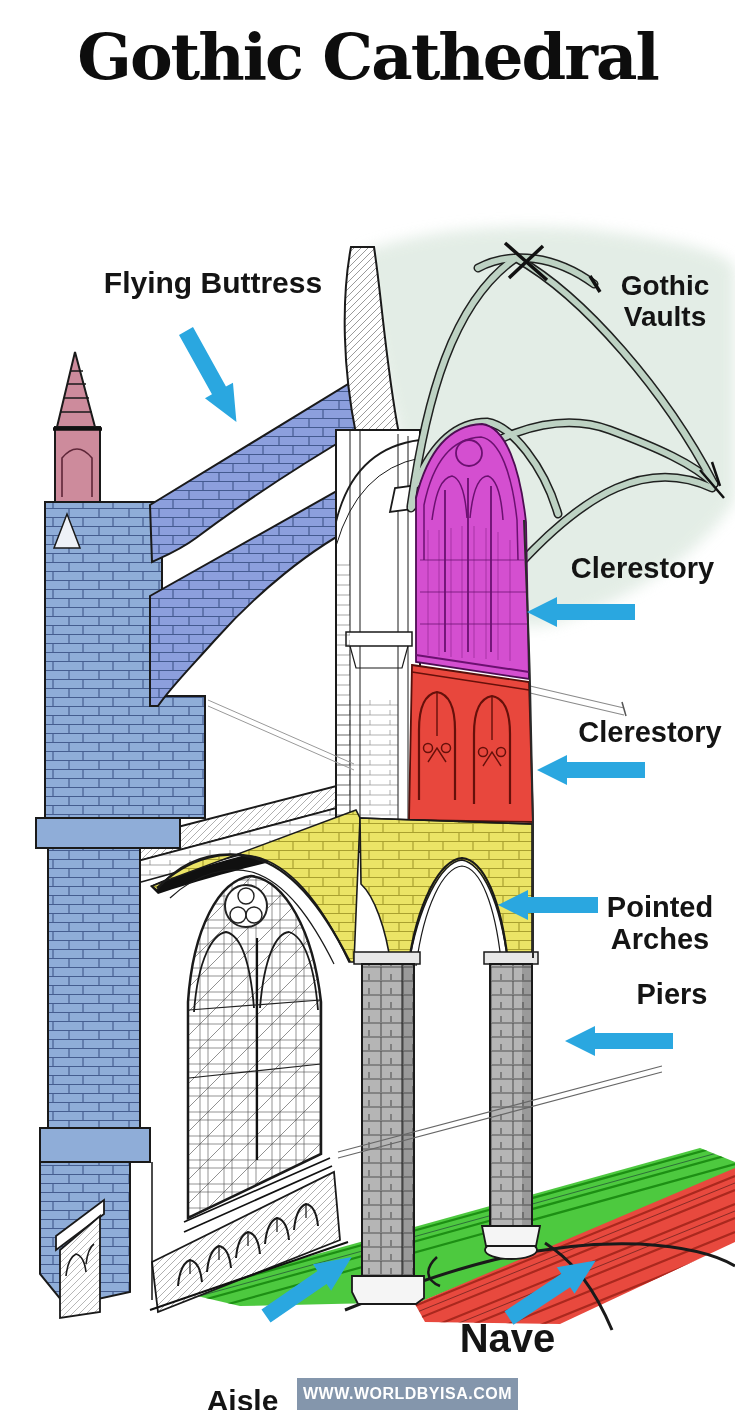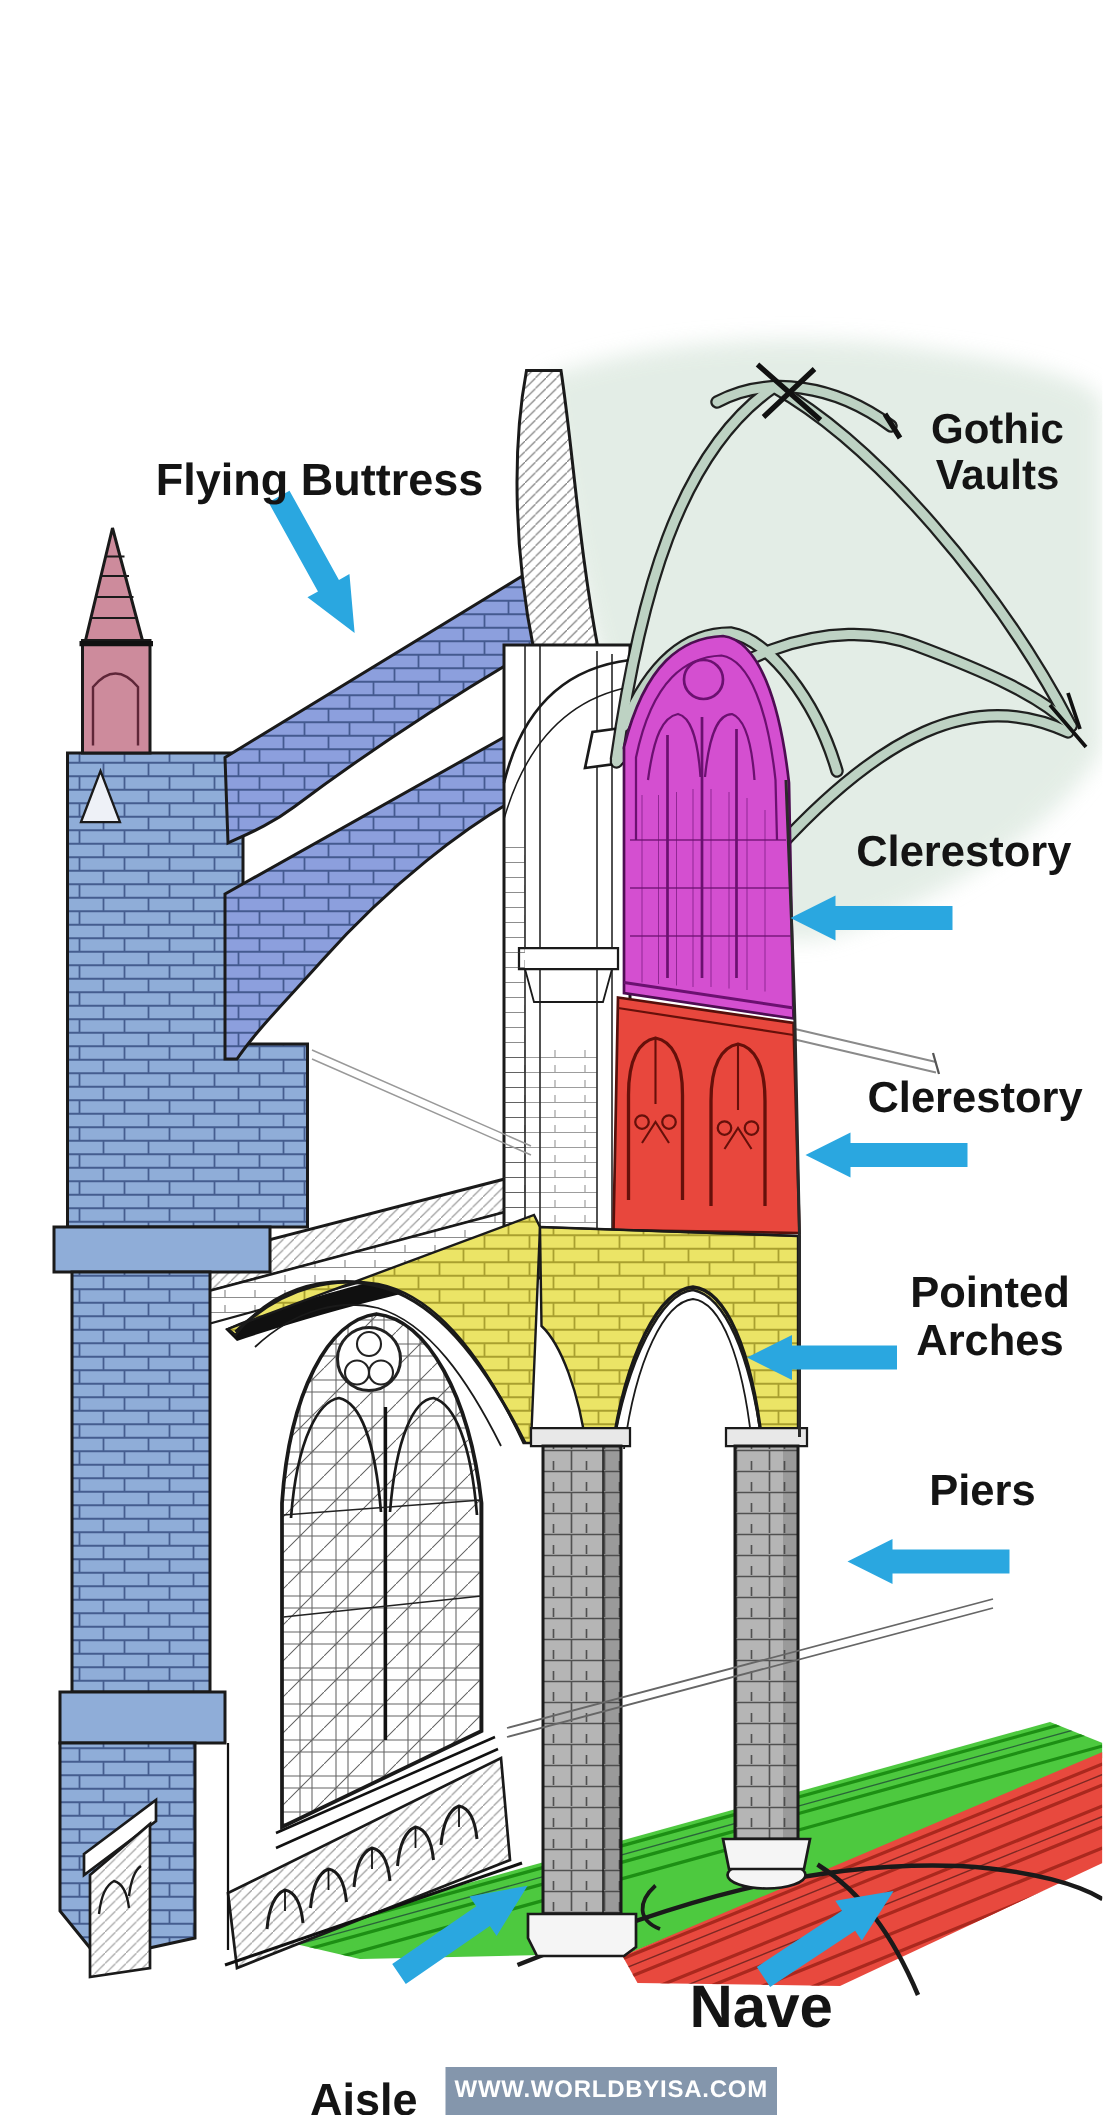--- a/index.html
+++ b/index.html
@@ -279,40 +279,41 @@
       <polygon points="0,0 30,-15 30,-8 108,-8 108,8 30,8 30,15" transform="translate(527,612)"></polygon>
       <polygon points="0,0 30,-15 30,-8 108,-8 108,8 30,8 30,15" transform="translate(537,770)"></polygon>
       <polygon points="0,0 30,-15 30,-8 100,-8 100,8 30,8 30,15" transform="translate(498,905)"></polygon>
       <polygon points="0,0 30,-15 30,-8 108,-8 108,8 30,8 30,15" transform="translate(565,1041)"></polygon>
       <polygon points="0,-8 68,-8 68,-16 104,0 68,16 68,8 0,8" transform="translate(266,1316) rotate(-34.5)"></polygon>
       <polygon points="0,-8 68,-8 68,-16 104,0 68,16 68,8 0,8" transform="translate(509,1318) rotate(-33.5)"></polygon>
     </g>
   </svg>
 
   <div class="title">
-  </div>
-
-  <div class="lbl" style="left:88px;top:266px;width:250px;font-size:30px;margin-top:38px;">
+    <div>Gothic Cathedral</div>
+  </div>
+
+  <div class="lbl" style="left:88px;top:266px;width:250px;font-size:30px;">
     <span>Flying Buttress</span>
   </div>
   <div class="lbl" style="left:595px;top:270px;width:140px;font-size:28px;line-height:31px;">
     <div>Gothic</div>
     <div>Vaults</div>
   </div>
   <div class="lbl" style="left:550px;top:552px;width:185px;">
     <span>Clerestory</span>
   </div>
   <div class="lbl" style="left:565px;top:716px;width:170px;">
     <span>Clerestory</span>
   </div>
-  <div class="lbl" style="left:585px;top:846px;width:150px;line-height:32px;">
+  <div class="lbl" style="left:585px;top:891px;width:150px;line-height:32px;">
     <div>Pointed</div>
     <div>Arches</div>
   </div>
-  <div class="lbl" style="left:595px;top:978px;width:120px;">
+  <div class="lbl" style="left:612px;top:978px;width:120px;">
     <span>Piers</span>
   </div>
   <div class="lbl" style="left:185px;top:1384px;width:115px;font-size:30px;">
     <span>Aisle</span>
   </div>
   <div class="lbl" style="left:450px;top:1322px;width:115px;font-size:40px;">
     <span>Nave</span>
   </div>
 
   <div class="wm">

